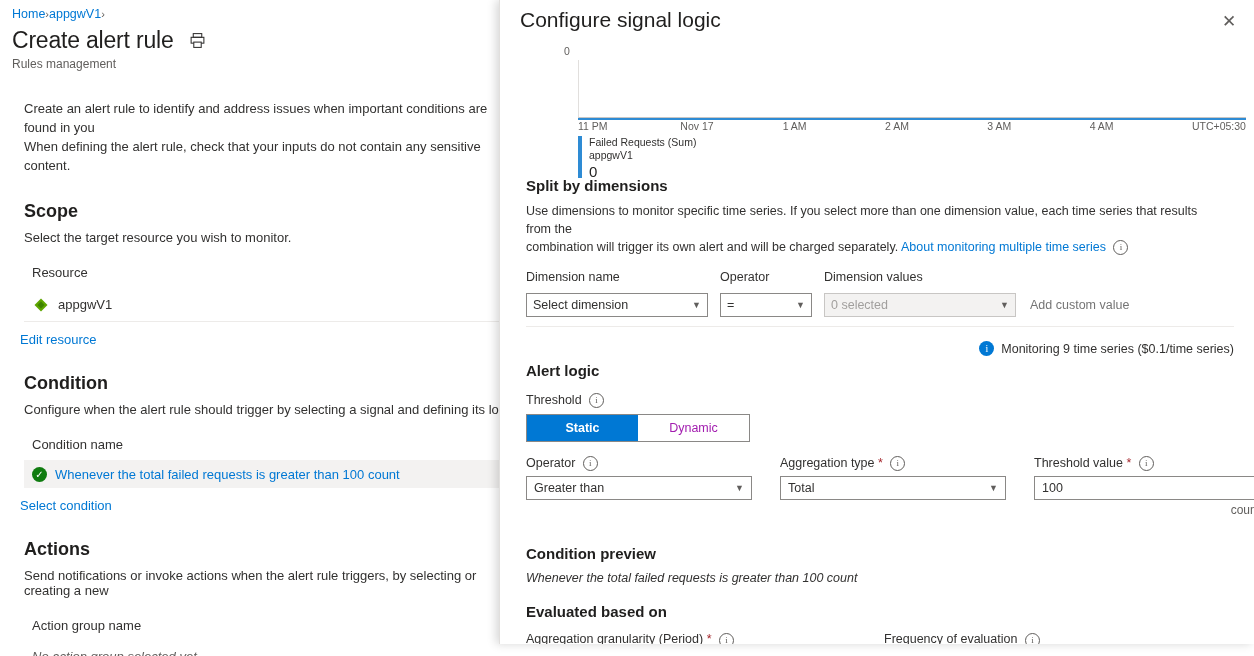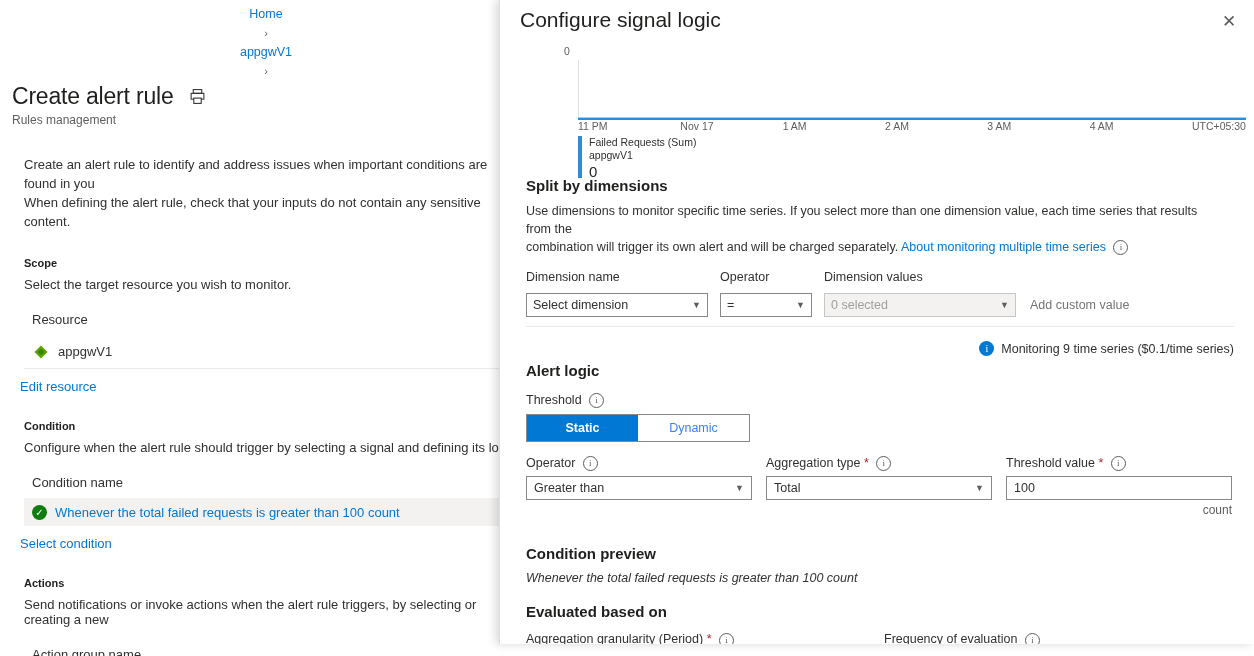--- a/index.html
+++ b/index.html
@@ -27,24 +27,22 @@
     position: absolute;
     left: 0; top: 0;
     width: 520px;
     height: 656px;
     background: #ffffff;
     overflow: hidden;
   }
   .breadcrumb {
     display: flex;
     align-items: center;
-    gap: 6px;
     padding: 7px 0 0 12px;
     font-size: 12.5px;
-    flex-direction: column;
   }
   .breadcrumb .sep {
     color: #605e5c;
     font-size: 11px;
   }
   .page-title-row {
     display: flex;
     align-items: center;
     gap: 14px;
     padding: 6px 0 0 12px;
@@ -69,21 +67,21 @@
   }
   .intro {
     padding: 28px 12px 0 24px;
     font-size: 13px;
     color: #323130;
     line-height: 19px;
     max-width: 500px;
   }
   .section-head {
     padding: 26px 0 0 24px;
-    font-size: 11px;
+    font-size: 18px;
     font-weight: 600;
     color: #201f1e;
   }
   .section-desc {
     padding: 8px 0 0 24px;
     font-size: 13px;
     color: #323130;
   }
   .field-label {
     padding: 20px 0 0 32px;
@@ -340,31 +338,31 @@
     overflow: hidden;
   }
   .toggle-opt {
     flex: 1;
     display: flex;
     align-items: center;
     justify-content: center;
     font-size: 12.5px;
     cursor: pointer;
     background: #fff;
-    color: #3b82f6;
+    color: #a21caf;
   }
   .toggle-opt.active {
     background: #0078d4;
     color: #fff;
     font-weight: 600;
   }
   .three-col {
     display: grid;
     grid-template-columns: 226px 226px 226px;
-    gap: 0 14px;
+    gap: 0 28px;
     margin-top: 14px;
   }
   .fl { font-size: 12.5px; color: #323130; }
   .ctl2 {
     height: 24px;
     border: 1px solid #8a8886;
     background: #fff;
     font-size: 12.5px;
     color: #323130;
     display: flex;

